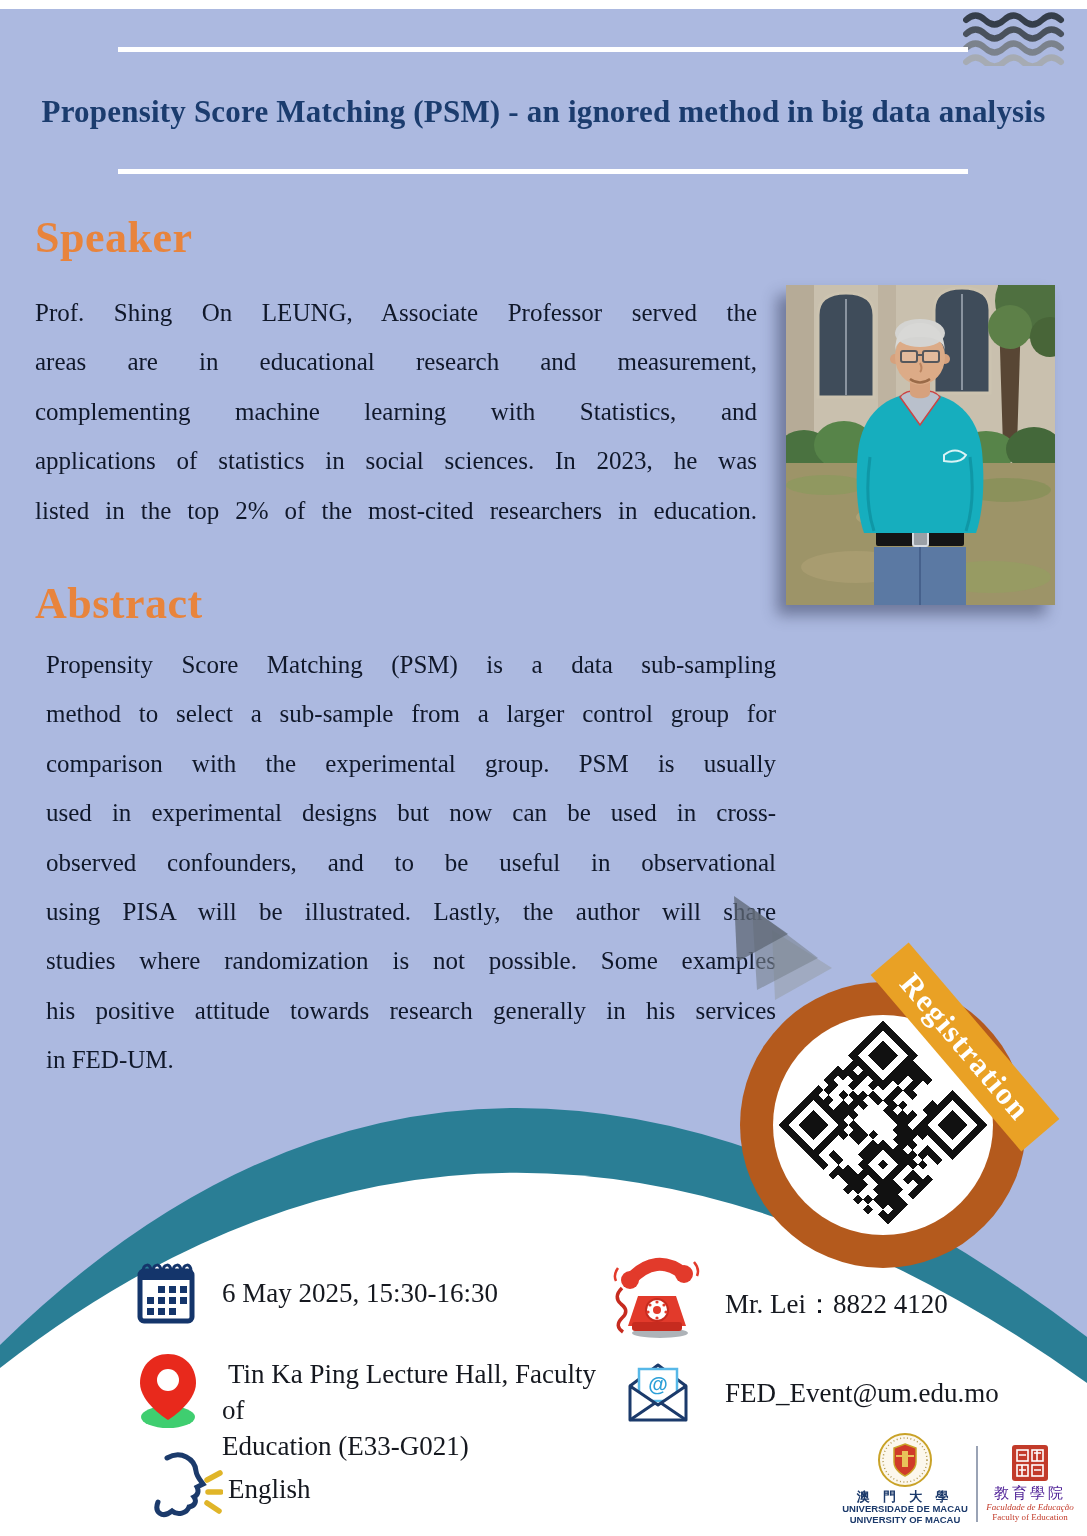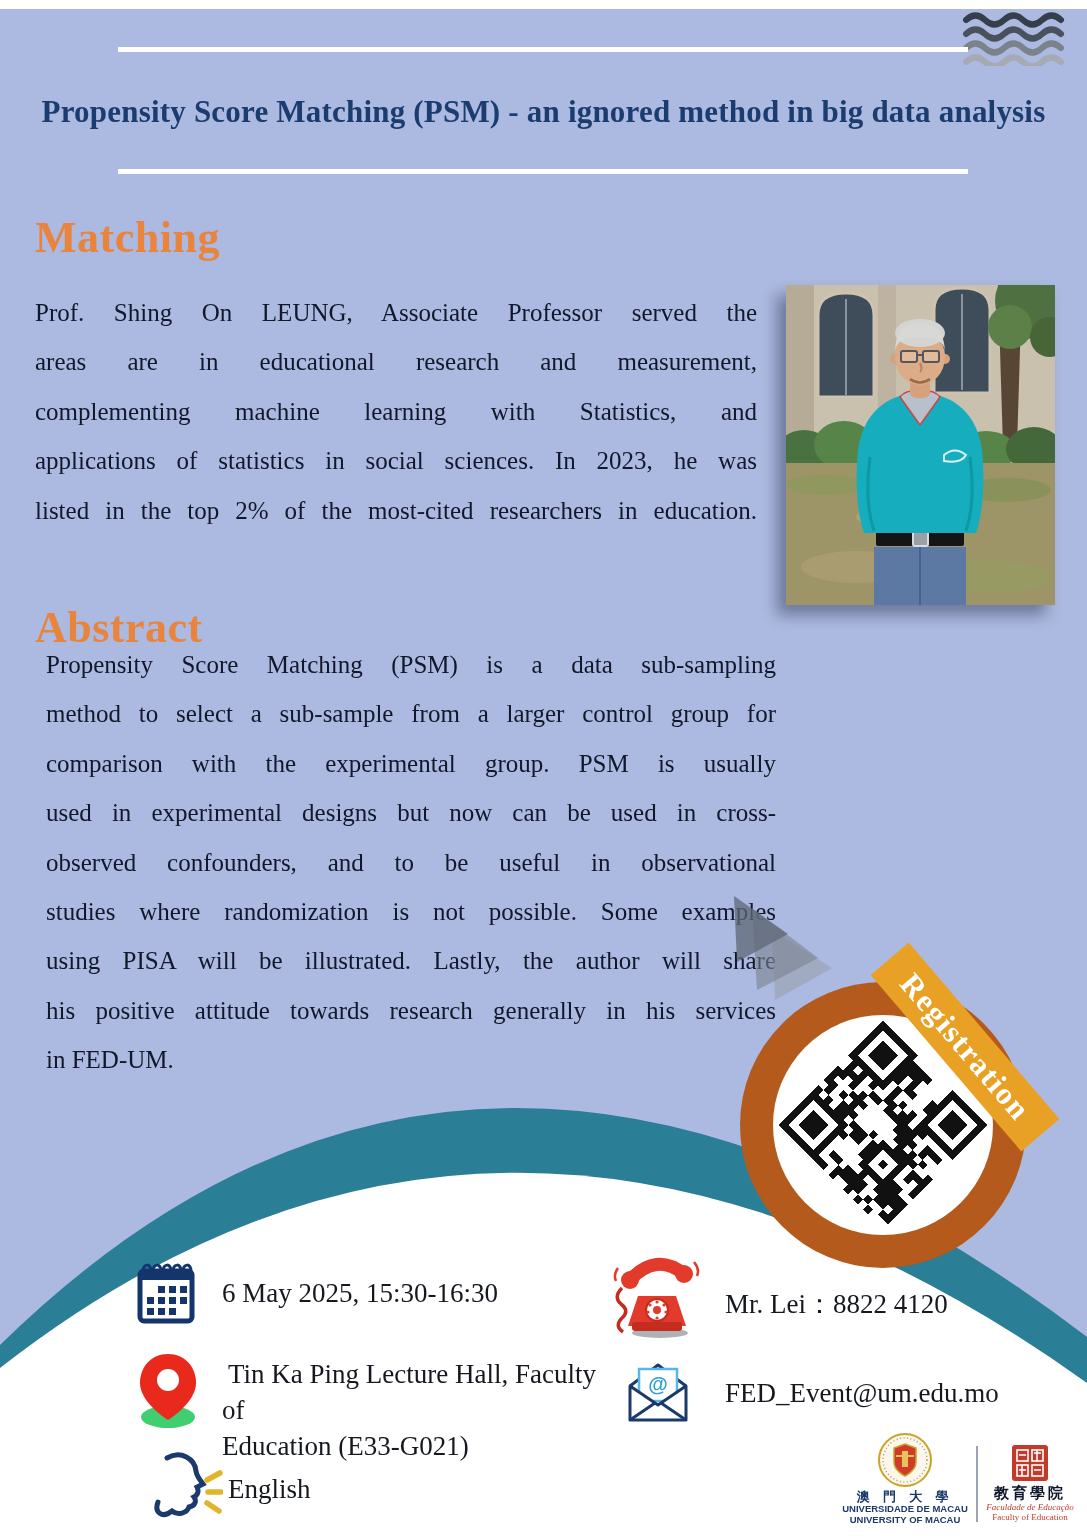--- a/index.html
+++ b/index.html
@@ -13,21 +13,21 @@
   .rule{background:#ffffff;height:5px;width:850px;left:118px;}
   .rule-top{top:47px;} .rule-bottom{top:169px;}
   .event-title{
     left:0;top:94px;width:1087px;text-align:center;
     font-size:31px;font-weight:bold;color:#1b3c6e;letter-spacing:.2px;
   }
   .sec-heading{
     left:35px;font-size:44px;font-weight:bold;color:#e8843c;letter-spacing:.5px;
   }
   .speaker-heading{top:212px;}
-  .abstract-heading{top:602px;}
+  .abstract-heading{top:578px;}
   .para{
     left:35px;color:#10182a;font-size:25px;line-height:49.4px;
   }
   .speaker-para{top:288px;width:722px;}
   .abstract-para{top:640px;width:730px;margin-left:11px;}
   .pline{text-align:justify;text-align-last:justify;}
   .pline.last{text-align:left;text-align-last:left;}
   .plain .pline{text-align:center;text-align-last:left;}
 
   .photo{
@@ -55,22 +55,22 @@
   .foot-text{color:#15181f;font-size:27px;}
   .venue{line-height:36px;}
 
   .logo-cn-um{left:840px;top:1488px;width:130px;text-align:center;color:#1c3a6b;
     font-size:13px;letter-spacing:5px;font-weight:bold;}
   .logo-pt-um{left:840px;top:1503px;width:130px;text-align:center;color:#1c3a6b;
     font-size:9.5px;font-weight:bold;font-family:"Liberation Sans",sans-serif;}
   .logo-en-um{left:840px;top:1514px;width:130px;text-align:center;color:#1c3a6b;
     font-size:9.5px;font-weight:bold;font-family:"Liberation Sans",sans-serif;}
   .logo-divider{left:976px;top:1446px;width:2px;height:76px;background:#9aa3b5;}
-  .logo-cn-fed{left:975px;top:1484px;width:110px;text-align:center;color:#0f172a;
-    font-size:15px;font-weight:bold;letter-spacing:3px;}
+  .logo-cn-fed{left:975px;top:1484px;width:110px;text-align:center;color:#4c1d95;
+    font-size:15px;font-weight:normal;letter-spacing:3px;}
   .logo-pt-fed{left:975px;top:1502px;width:110px;text-align:center;color:#c23b2a;
     font-size:9px;font-style:italic;}
   .logo-en-fed{left:975px;top:1512px;width:110px;text-align:center;color:#c23b2a;
     font-size:9px;}
 </style>
 </head>
 <body>
 
 <div class="page">
 
@@ -82,21 +82,21 @@
       <path d="M3,22 q9.5,-9 19,0 t19,0 t19,0 t19,0 t19,0" stroke="#49515c" stroke-width="6"></path>
       <path d="M3,36 q9.5,-9 19,0 t19,0 t19,0 t19,0 t19,0" stroke="#7b828c" stroke-width="6"></path>
       <path d="M3,50 q9.5,-9 19,0 t19,0 t19,0 t19,0 t19,0" stroke="#a6abb3" stroke-width="6"></path>
     </g>
   </svg>
 
   <div class="abs rule rule-top"></div>
   <div class="abs event-title">Propensity Score Matching (PSM) - an ignored method in big data analysis</div>
   <div class="abs rule rule-bottom"></div>
 
-  <div class="abs sec-heading speaker-heading">Matching</div>
+  <div class="abs sec-heading speaker-heading">Speaker</div>
 
   <div class="abs para speaker-para">
       <div class="pline">Prof. Shing On LEUNG, Associate Professor served the</div>
       <div class="pline">areas are in educational research and measurement,</div>
       <div class="pline">complementing machine learning with Statistics, and</div>
       <div class="pline">applications of statistics in social sciences.  In 2023, he was</div>
       <div class="pline">listed in the top 2% of the most-cited researchers in education.</div>
     </div>
 
   <div class="abs photo">
@@ -148,22 +148,22 @@
   </div>
 
   <div class="abs sec-heading abstract-heading">Abstract</div>
 
   <div class="abs para abstract-para">
       <div class="pline">Propensity Score Matching (PSM) is a data sub-sampling</div>
       <div class="pline">method to select a sub-sample from a larger control group for</div>
       <div class="pline">comparison with the experimental group.  PSM is usually</div>
       <div class="pline">used in experimental designs but now can be used in cross-</div>
       <div class="pline">observed confounders, and to be useful in observational</div>
+      <div class="pline">using PISA will be illustrated.  Lastly, the author will share</div>
       <div class="pline">studies where randomization is not possible.  Some examples</div>
-      <div class="pline">using PISA will be illustrated.  Lastly, the author will share</div>
       <div class="pline">his positive attitude towards research generally in his services</div>
       <div class="pline last">in FED-UM.</div>
     </div>
 
   <svg class="abs bottom-svg" viewBox="0 0 1087 496" preserveAspectRatio="none">
     <path d="M0,305 Q480,-165 1087,297 L1087,496 L0,496 Z" fill="#2a7e95"></path>
     <path d="M0,328 Q510,-70 1087,343 L1087,496 L0,496 Z" fill="#ffffff"></path>
   </svg>
 
   <svg class="abs tri-svg" viewBox="0 0 120 120">

